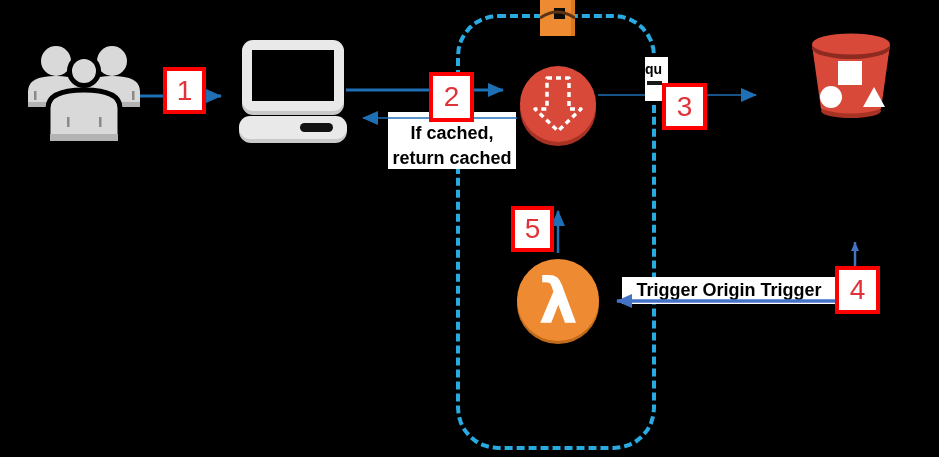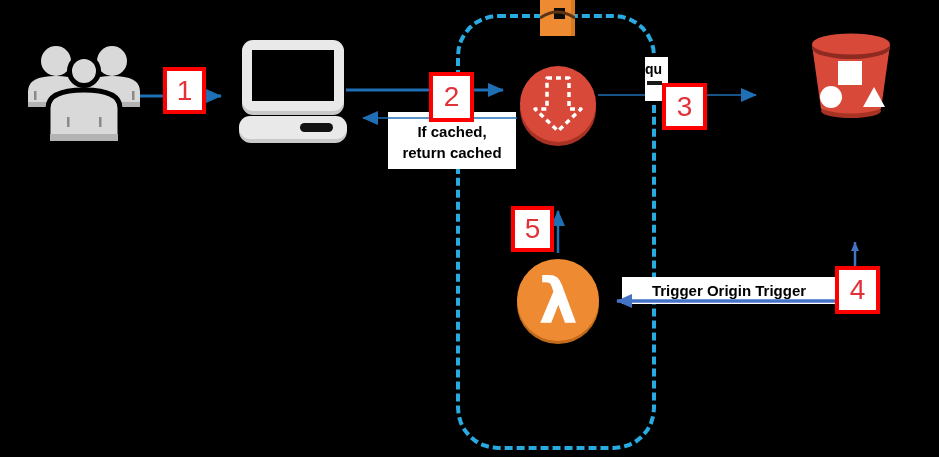--- a/index.html
+++ b/index.html
@@ -22,21 +22,21 @@
     color:#e03238;font-size:28px;line-height:1;z-index:5;
   }
   #step-1{left:163px;top:67px;width:43px;height:47px;}
   #step-2{left:429px;top:72px;width:45px;height:50px;}
   #step-3{left:662px;top:83px;width:45px;height:47px;}
   #step-4{left:835px;top:266px;width:45px;height:48px;}
   #step-5{left:511px;top:206px;width:43px;height:46px;}
 
   
   .note{
-    background:#ffffff;color:#000000;font-weight:bold;font-size:15px;
+    background:#ffffff;color:#000000;font-weight:bold;font-size:18px;
     text-align:center;z-index:2;
   }
   #label-if-cached{left:388px;top:112px;width:128px;height:57px;padding-top:9px;box-sizing:border-box;line-height:1.4;}
   #label-trigger{left:622px;top:277px;width:214px;height:27px;line-height:27px;}
   #label-request-fragment{
     left:645px;top:57px;width:23px;height:44px;z-index:4;
     font-size:14px;line-height:1;padding-top:5px;box-sizing:border-box;text-align:left;
   }
   #label-request-fragment .bar{position:absolute;left:2px;top:24px;width:15px;height:4px;background:#1a1a1a;}
 

